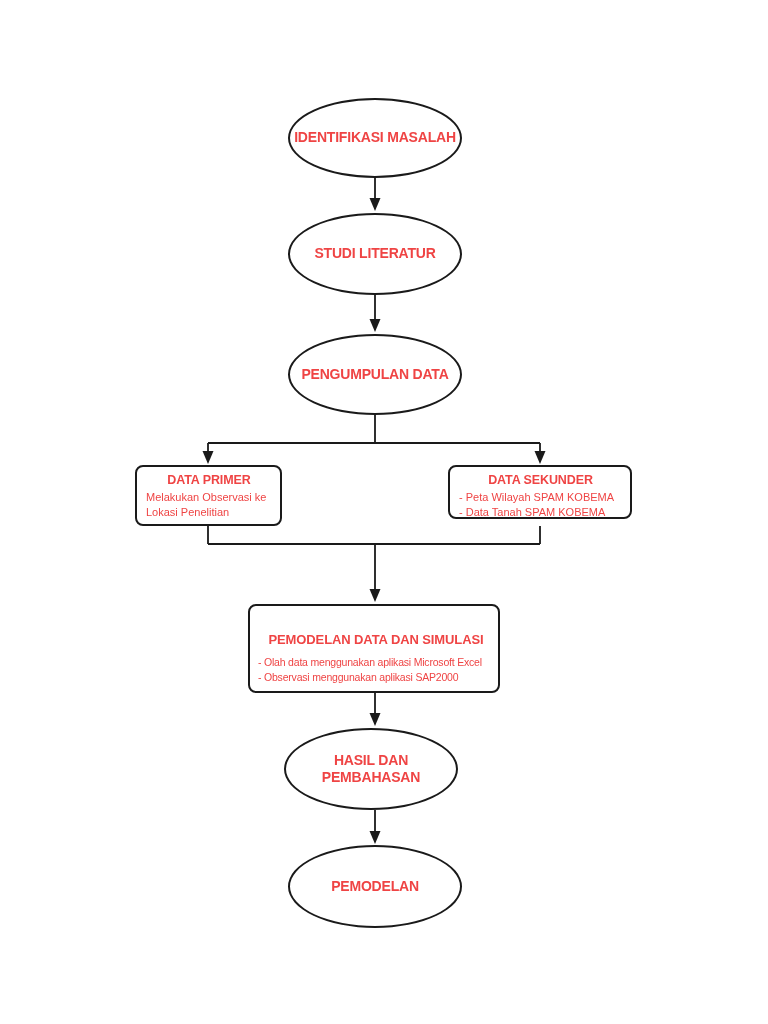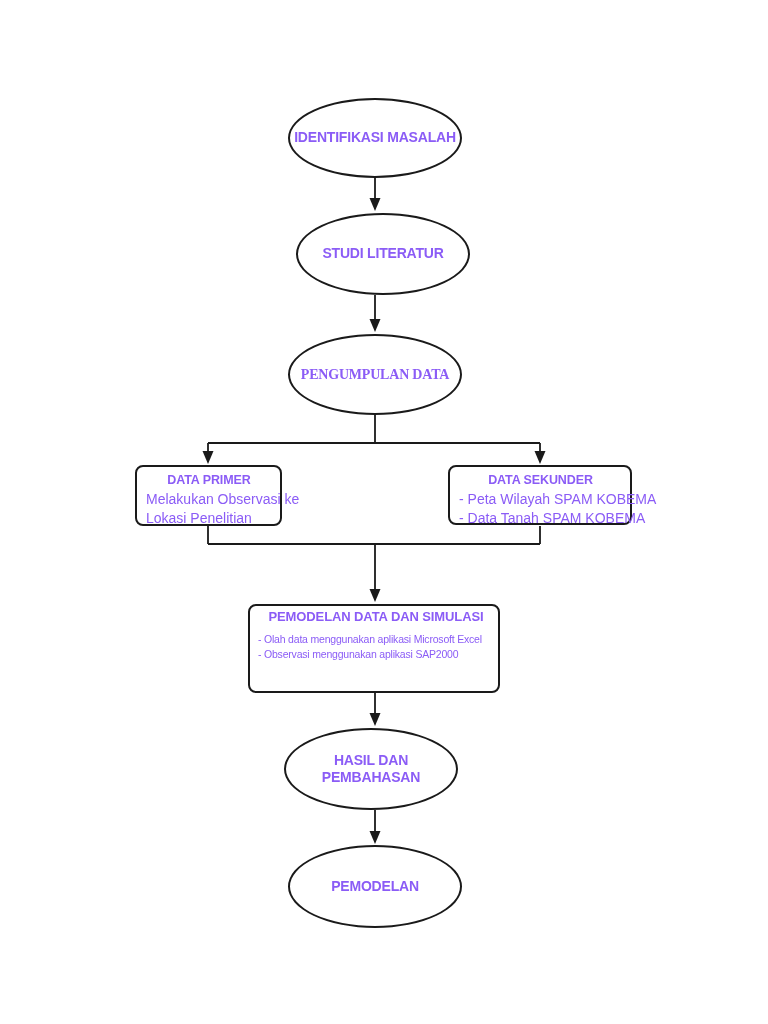--- a/index.html
+++ b/index.html
@@ -6,21 +6,21 @@
     margin: 0;
     padding: 0;
     background: #ffffff;
   }
   .scene {
     position: relative;
     width: 768px;
     height: 1024px;
     background: #ffffff;
     font-family: "Liberation Sans", sans-serif;
-    color: #8b5cf6;
+    color: #ef4444;
     overflow: hidden;
   }
   .connectors {
     position: absolute;
     left: 0;
     top: 0;
     width: 768px;
     height: 1024px;
   }
   .node {
@@ -47,32 +47,32 @@
     background: #ffffff;
   }
   .rbox .box-title {
     font-weight: bold;
     font-size: 12.5px;
     text-align: center;
     white-space: nowrap;
     letter-spacing: -0.1px;
   }
   .rbox .box-body {
-    font-size: 14px;
+    font-size: 11px;
     line-height: 1.35;
     white-space: nowrap;
   }
   .box-small {
     padding: 6px 8px 8px 9px;
   }
   .box-small .box-body {
     margin-top: 3px;
   }
   .box-large {
-    padding: 3px 4px 0 8px;
+    padding: 26px 4px 0 8px;
   }
   .box-large .box-title {
     font-size: 13px;
   }
   .box-large .box-body {
     margin-top: 8px;
     font-size: 10.5px;
     letter-spacing: -0.2px;
     line-height: 1.45;
   }
@@ -96,37 +96,37 @@
     <path d="M375,693 L375,716"></path>
     <polygon fill="#1a1a1a" stroke="none" points="369.5,713 380.5,713 375,726"></polygon>
     <path d="M375,810 L375,833"></path>
     <polygon fill="#1a1a1a" stroke="none" points="369.5,831 380.5,831 375,844"></polygon>
   </svg>
 
   <div class="node ellipse" style="left:288px; top:98px; width:174px; height:80px;">
     <span>IDENTIFIKASI MASALAH</span>
   </div>
 
-  <div class="node ellipse" style="left:296px; top:213px; width:174px; height:82px;">
+  <div class="node ellipse" style="left:288px; top:213px; width:174px; height:82px;">
     <span>STUDI LITERATUR</span>
   </div>
 
-  <div class="node ellipse" style="left:288px; top:334px; width:174px; height:81px;font-family:Liberation Serif, serif;">
+  <div class="node ellipse" style="left:288px; top:334px; width:174px; height:81px;">
     <span>PENGUMPULAN DATA</span>
   </div>
 
   <div class="node rbox box-small" style="left:135px; top:465px; width:147px; height:61px;">
     <div class="box-title">DATA PRIMER</div>
     <div class="box-body">
       <span>Melakukan Observasi ke</span>
       <span class="line2">Lokasi Penelitian</span>
     </div>
   </div>
 
-  <div class="node rbox box-small" style="left:448px; top:465px; width:184px; height:60px;">
+  <div class="node rbox box-small" style="left:448px; top:465px; width:184px; height:54px;">
     <div class="box-title">DATA SEKUNDER</div>
     <div class="box-body">
       <span>- Peta Wilayah SPAM KOBEMA</span>
       <span class="line2">- Data Tanah SPAM KOBEMA</span>
     </div>
   </div>
 
   <div class="node rbox box-large" style="left:248px; top:604px; width:252px; height:89px;">
     <div class="box-title">PEMODELAN DATA DAN SIMULASI</div>
     <div class="box-body">

